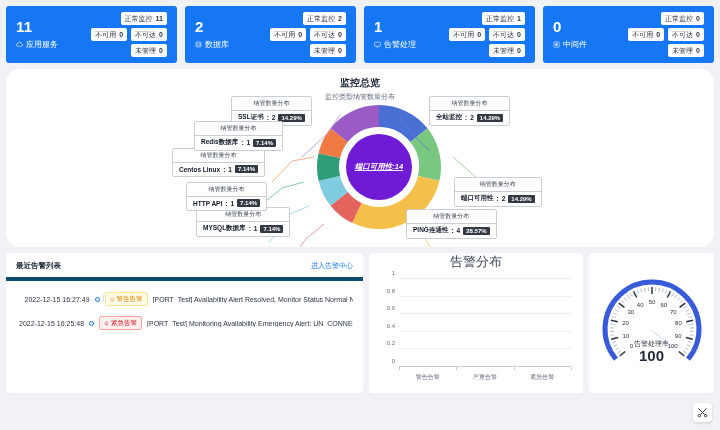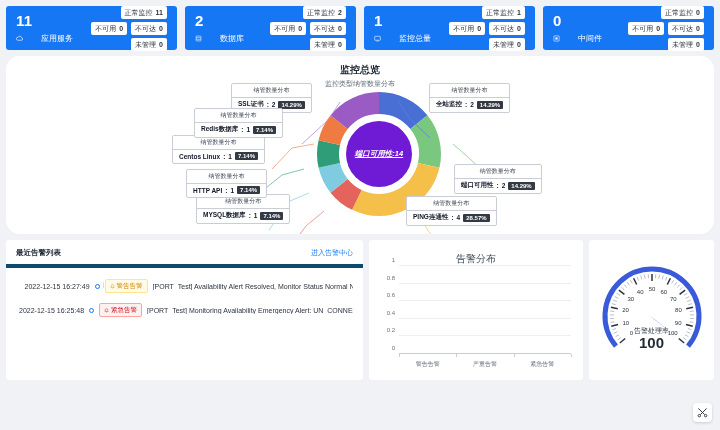--- a/index.html
+++ b/index.html
@@ -5,29 +5,29 @@
   * { box-sizing: border-box; margin: 0; padding: 0; }
   html, body {
     width: 720px; height: 430px;
     background: #f0f2f5;
     font-family: "Liberation Sans", "DejaVu Sans", sans-serif;
     overflow: hidden;
   }
   .page { width: 720px; height: 430px; padding: 6px 6px 0 6px; position: relative; }
 
   
-  .cards-row { display: flex; gap: 8px; height: 44px; }
+  .cards-row { display: flex; gap: 8px; height: 57px; }
   .stat-card {
     flex: 1; background: #1677f5; border-radius: 3px;
     display: flex; align-items: center; padding: 5px 10px;
     color: #fff; position: relative;
   }
   .stat-left { width: 72px; }
   .stat-count { font-size: 15px; font-weight: bold; line-height: 15px; letter-spacing: .3px; }
-  .stat-name { font-size: 8px; margin-top: 5px; display: flex; align-items: center; gap: 18px; white-space: nowrap; }
+  .stat-name { font-size: 8px; margin-top: 5px; display: flex; align-items: center; gap: 3px; white-space: nowrap; }
   .stat-name svg { flex: none; }
   .badges { flex: 1; display: flex; flex-wrap: wrap; gap: 3px 4px; align-content: center; justify-content: flex-end; }
   .badge {
     background: #fff; color: #2b3440; font-size: 7px; line-height: 9px;
     border-radius: 2px; padding: 2px 4px; white-space: nowrap;
     display: inline-flex; gap: 3px; align-items: center;
   }
   .badge b { font-weight: bold; }
 
   
@@ -70,21 +70,21 @@
   .alert-timeline { position: absolute; left: 97px; top: 14px; bottom: 34px; width: 1px; background: #d9dee5; }
   .alert-row { display: flex; align-items: center; gap: 5px; padding: 5px 10px 5px 0; font-size: 7px; }
   .alert-time { width: 88px; text-align: right; color: #2b3440; font-size: 7px; }
   .dot { width: 5px; height: 5px; border-radius: 50%; border: 1.3px solid #1677f5; background: #fff; flex: none; position: relative; z-index: 2; }
   .tag { display: inline-flex; align-items: center; gap: 2px; font-size: 6.5px; padding: 1.5px 4px; border-radius: 2px; flex: none; }
   .tag.warn { background: #fffbe6; border: 1px solid #ffe58f; color: #d48806; }
   .tag.urgent { background: #fff1f0; border: 1px solid #ffa39e; color: #cf1322; }
   .alert-msg { color: #2b3440; font-size: 7px; white-space: nowrap; overflow: hidden; }
 
   .bar-panel { flex: 1; background: #fff; border-radius: 3px; position: relative; }
-  .chart-title { text-align: center; font-size: 10px; color: #3f4856; padding-top: 12px; }
+  .chart-title { text-align: center; font-size: 13px; color: #3f4856; padding-top: 0; }
   .bar-plot { position: absolute; left: 30px; right: 12px; top: 26px; bottom: 26px; }
   .gridline { position: absolute; left: 0; right: 0; height: 1px; background: #eceef1; }
   .gridline.axis { background: #c9ced6; }
   .ytick { position: absolute; right: calc(100% + 4px); font-size: 6px; color: #6b7280; transform: translateY(-50%); }
   .xtick { position: absolute; top: calc(100% + 6px); font-size: 6px; color: #6b7280; transform: translateX(-50%); white-space: nowrap; }
   .xtickmark { position: absolute; top: 100%; height: 3px; width: 1px; background: #c9ced6; }
 
   .gauge-panel { width: 125px; background: #fff; border-radius: 3px; position: relative; }
   .gauge-wrap { position: absolute; left: 50%; top: 22px; transform: translateX(-50%); }
   .gauge-label { position: absolute; left: 50%; top: 86px; transform: translateX(-50%); font-size: 7px; color: #2b3440; white-space: nowrap; }
@@ -165,21 +165,21 @@
     </div>
 
     <div class="stat-card">
       <div class="stat-left">
         <div class="stat-count">1</div>
         <div class="stat-name">
           <svg width="7" height="7" viewBox="0 0 16 16">
             <rect x="1.5" y="3" width="13" height="9" rx="1" fill="none" stroke="#fff" stroke-width="1.3"></rect>
             <path d="M5.5 14h5" stroke="#fff" stroke-width="1.2"></path>
           </svg>
-          <span>监控总量</span>
+          <span>告警处理</span>
         </div>
       </div>
       <div class="badges">
         <span class="badge">
             <span>正常监控</span>
             <b>1</b>
           </span>
         <span class="badge">
             <span>不可用</span>
             <b>0</b>

